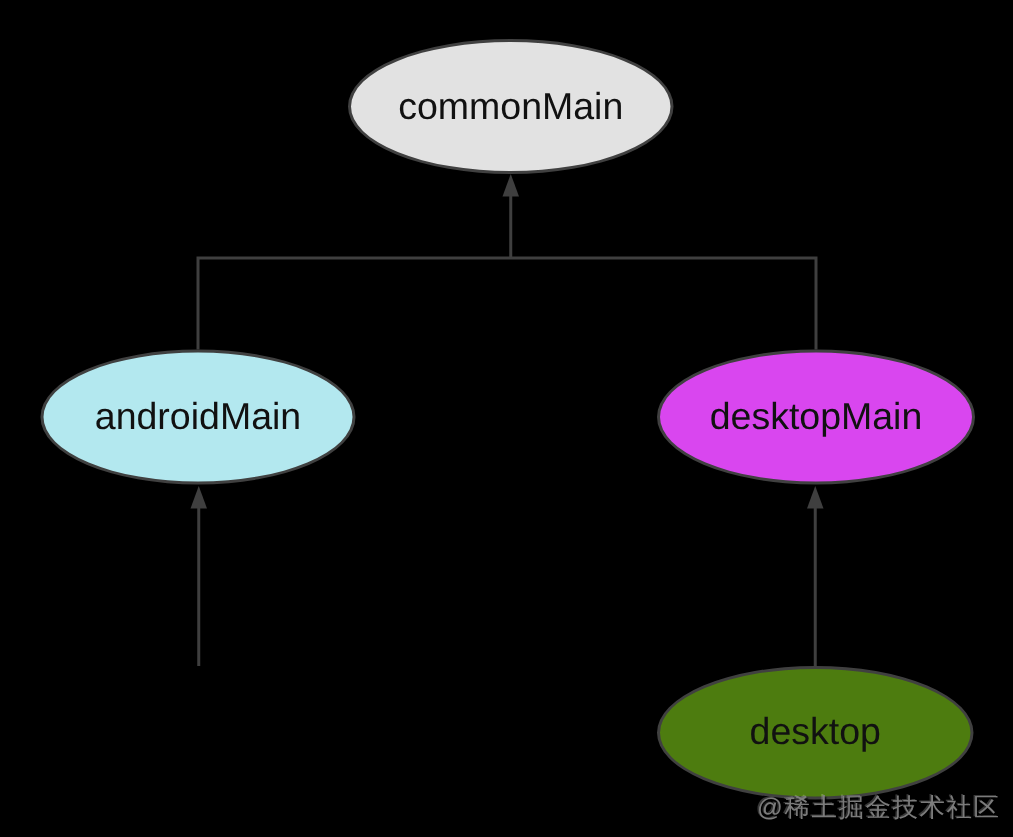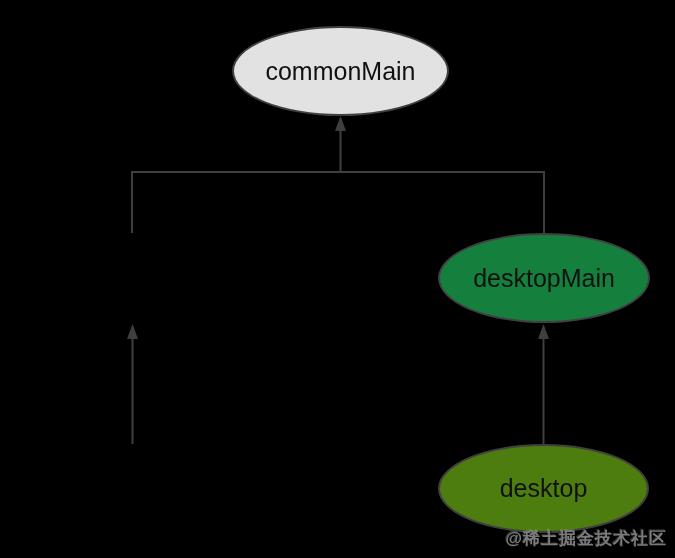--- a/index.html
+++ b/index.html
@@ -42,21 +42,21 @@
   .node-androidMain { left: 27px;  top: 233px; width: 210px; height: 90px; }
   .node-desktopMain { left: 438px; top: 233px; width: 212px; height: 90px; }
   .node-android     { left: 26px;  top: 444px; width: 211px; height: 89px; }
   .node-desktop     { left: 438px; top: 444px; width: 211px; height: 89px; }
   .watermark {
     position: absolute;
     right: 8px;
     top: 527px;
     z-index: 3;
     font-size: 17px;
-    font-weight: bold;
+    font-weight: normal;
     letter-spacing: 1px;
     color: rgba(130, 130, 130, 0.95);
     text-shadow: 1px 1px 1px rgba(0,0,0,0.9), -1px -1px 0 rgba(255,255,255,0.22);
     white-space: nowrap;
   }
 </style>
 </head>
 <body>
 
 <div class="canvas">
@@ -71,22 +71,25 @@
     <polygon points="132.5,324 127,339 138,339" fill="#3f3f3f"></polygon>
 
     <path d="M543.5 444 L543.5 336" fill="none" stroke="#3f3f3f" stroke-width="2"></path>
     <polygon points="543.5,324 538,339 549,339" fill="#3f3f3f"></polygon>
   </svg>
 
   <div class="node node-commonMain" style="background-color: rgb(226, 226, 226);">
     <span class="label">commonMain</span>
   </div>
 
+  <div class="node node-androidMain" style="background-color: rgb(179, 232, 239);">
+    <span class="label">androidMain</span>
+  </div>
 
-  <div class="node node-desktopMain" style="background-color: #15803d;">
+  <div class="node node-desktopMain" style="background-color: #d946ef;">
     <span class="label">desktopMain</span>
   </div>
 
 
   <div class="node node-desktop" style="background-color: #4d7c0f;">
     <span class="label">desktop</span>
   </div>
 
   <div class="watermark">@稀土掘金技术社区</div>
 

